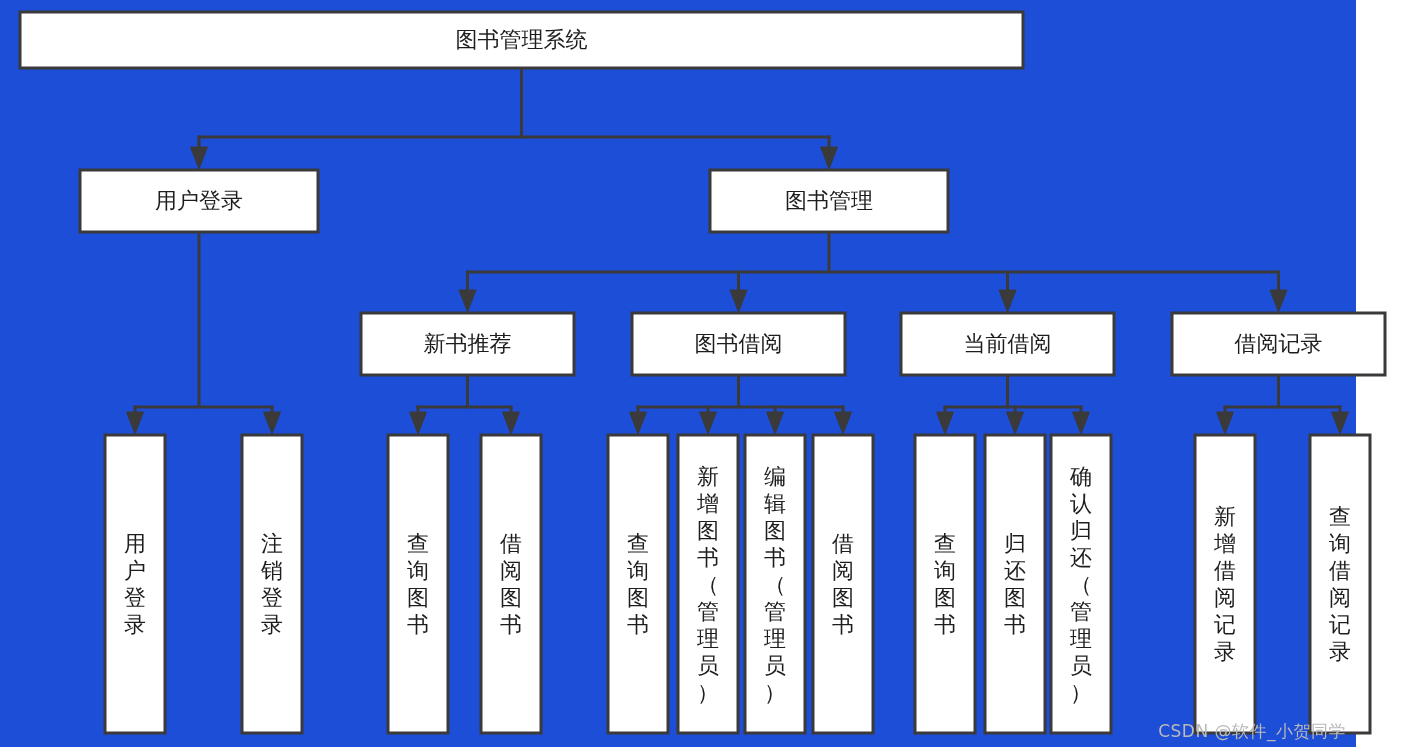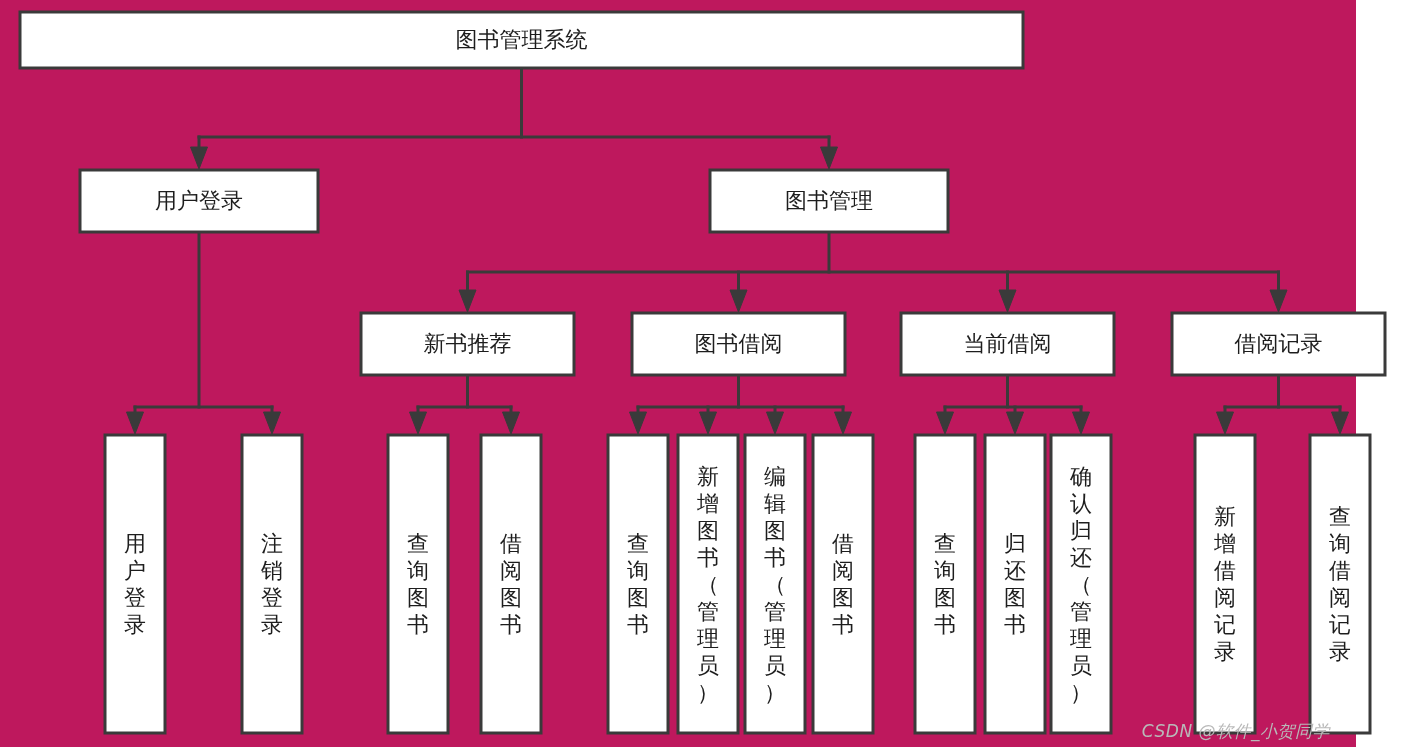--- a/index.html
+++ b/index.html
@@ -1,36 +1,36 @@
 <!DOCTYPE html>
 <html><head>
 <meta charset="utf-8">
 <title>图书管理系统 结构图</title>
 <style>
   html,body{margin:0;padding:0;background:#ffffff;}
   body{
     font-family:"DejaVu Sans","Liberation Sans",sans-serif;
     width:1405px;height:747px;overflow:hidden;
   }
-  #diagram-root{position:relative;width:1356px;height:747px;background:#be185d;}
+  #diagram-root{position:relative;width:1356px;height:747px;background:#1d4ed8;}
   svg#diagram-svg{position:absolute;left:0;top:0;width:1405px;height:747px;display:block;}
   .node-box{fill:#ffffff;stroke:#3a3a3a;stroke-width:3;}
   .connector{stroke:#3a3a3a;stroke-width:3;fill:none;stroke-linecap:square;}
   .node-label-h{
     font-family:"DejaVu Sans","Liberation Sans",sans-serif;
     font-size:22px;fill:#1d1d1d;text-anchor:middle;dominant-baseline:middle;
   }
   .node-label-v{
     font-family:"DejaVu Sans","Liberation Sans",sans-serif;
     font-size:22px;fill:#1d1d1d;text-anchor:middle;
   }
   .watermark{
-    position:absolute;right:26px;bottom:4px;
+    position:absolute;right:10px;bottom:4px;
     font-family:"DejaVu Sans","Liberation Sans",sans-serif;
-    font-size:17px;color:#b9b9b9;white-space:nowrap;letter-spacing:.5px;font-style:italic;
+    font-size:17px;color:#b9b9b9;white-space:nowrap;letter-spacing:.5px;
   }
 </style>
 </head>
 <body>
 
 <div id="diagram-root">
   <svg id="diagram-svg" viewBox="0 0 1405 747">
     <g id="edge-layer">
         <line x1="521.5" y1="68" x2="521.5" y2="137" class="connector"></line>
         <line x1="199" y1="137" x2="829" y2="137" class="connector"></line>

